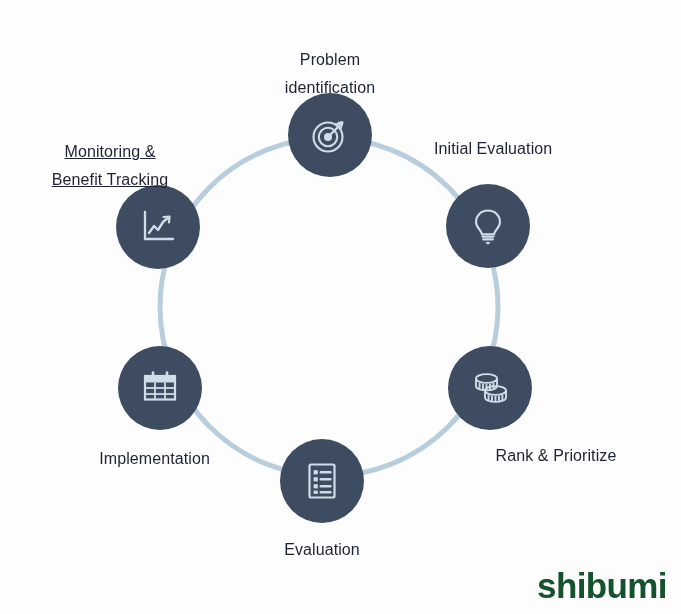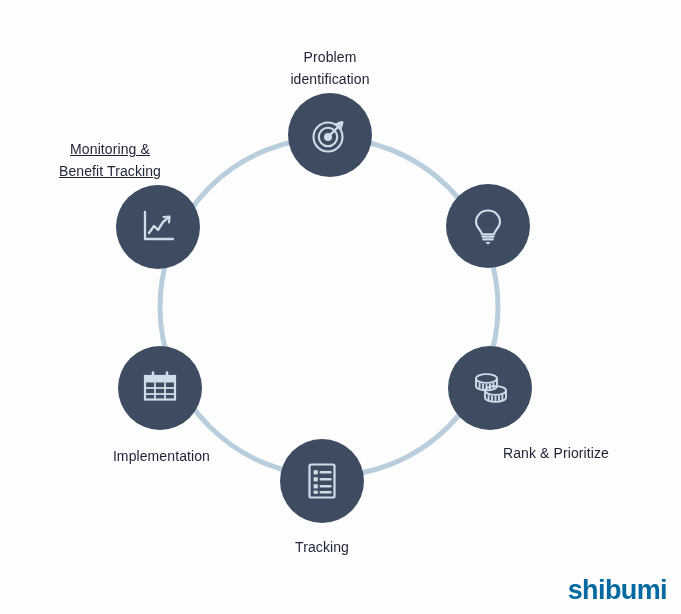--- a/index.html
+++ b/index.html
@@ -38,22 +38,22 @@
     align-items: center;
     justify-content: center;
     box-sizing: border-box;
   }
   .node svg {
     display: block;
   }
   .node-label {
     position: absolute;
     color: #1e2335;
-    font-size: 14px;
-    line-height: 22px;
+    font-size: 16px;
+    line-height: 28px;
     white-space: pre-line;
     letter-spacing: 0.1px;
   }
   .lbl-center { text-align: center; }
   .lbl-left   { text-align: right; }
   .lbl-right  { text-align: left; }
 
   
   #node-problem      { left: 288px; top:  93px; }
   #node-initial      { left: 446px; top: 184px; }
@@ -67,23 +67,23 @@
   #label-initial     { left: 434px; top: 135px; width: 230px; }
   #label-rank        { left: 441px; top: 442px; width: 230px; text-align: center; }
   #label-prototype   { left: 222px; top: 536px; width: 200px; }
   #label-implement   { left: -10px; top: 445px; width: 220px; }
   #label-monitoring  { left:  10px; top: 138px; width: 200px; text-decoration: underline; }
 
   #brand {
     position: absolute;
     right: 14px;
     bottom: 8px;
-    font-size: 27px;
+    font-size: 35px;
     font-weight: 700;
-    color: #0369a1;
+    color: #14532d;
     letter-spacing: -0.6px;
     font-family: "Liberation Sans", sans-serif;
   }
 </style>
 </head>
 <body>
 
 <div id="canvas">
 
   <svg class="ring-svg" viewBox="0 0 681 614">
@@ -108,20 +108,21 @@
   <div class="node" id="node-initial">
     <span>
       <svg width="42" height="42" viewBox="0 0 42 42" fill="none" stroke="#cfdde8" stroke-width="2.1">
         <path d="M21 5.5 C13.8 5.5 9 10.8 9 16.8 C9 21.2 11.6 23.6 13.4 25.8 C14.4 27 14.8 28 14.9 29.2 L27.1 29.2 C27.2 28 27.6 27 28.6 25.8 C30.4 23.6 33 21.2 33 16.8 C33 10.8 28.2 5.5 21 5.5 Z"></path>
         <line x1="15.4" y1="31.6" x2="26.6" y2="31.6" stroke-linecap="round"></line>
         <line x1="16.2" y1="34.4" x2="25.8" y2="34.4" stroke-linecap="round"></line>
         <path d="M18.2 36.9 L23.8 36.9 L21 39.8 Z" fill="#cfdde8" stroke="none"></path>
       </svg>
     </span>
   </div>
+  <div class="node-label lbl-right" id="label-initial">Initial Evaluation</div>
 
   <div class="node" id="node-rank">
     <span>
       <svg width="46" height="46" viewBox="0 0 46 46" fill="none" stroke="#cfdde8" stroke-width="1.9">
 
         <ellipse cx="19.5" cy="13.5" rx="10.5" ry="4.4"></ellipse>
         <path d="M9 13.5 L9 21 C9 23.4 13.7 25.4 19.5 25.4 C25.3 25.4 30 23.4 30 21 L30 13.5"></path>
         <line x1="12.6" y1="17.8" x2="12.6" y2="23.4"></line>
         <line x1="16.0" y1="18.8" x2="16.0" y2="24.6"></line>
         <line x1="19.5" y1="19.1" x2="19.5" y2="24.9"></line>
@@ -148,21 +149,21 @@
         <rect x="12.6" y="17.2" width="4.2" height="4.2" fill="#cfdde8" stroke="none"></rect>
         <rect x="12.6" y="24.2" width="4.2" height="4.2" fill="#cfdde8" stroke="none"></rect>
         <rect x="12.6" y="30.6" width="4.2" height="3.2" fill="#cfdde8" stroke="none"></rect>
         <line x1="19.8" y1="12.3" x2="29.4" y2="12.3" stroke-width="2.4" stroke-linecap="round"></line>
         <line x1="19.8" y1="19.3" x2="29.4" y2="19.3" stroke-width="2.4" stroke-linecap="round"></line>
         <line x1="19.8" y1="26.3" x2="29.4" y2="26.3" stroke-width="2.4" stroke-linecap="round"></line>
         <line x1="19.8" y1="32.2" x2="29.4" y2="32.2" stroke-width="2.4" stroke-linecap="round"></line>
       </svg>
     </span>
   </div>
-  <div class="node-label lbl-center" id="label-prototype">Tracking</div>
+  <div class="node-label lbl-center" id="label-prototype">Evaluation</div>
 
   <div class="node" id="node-implement">
     <span>
       <svg width="44" height="44" viewBox="0 0 44 44" fill="none" stroke="#cfdde8" stroke-width="2">
 
         <path d="M15 6.5 L15 11.5" stroke-width="2.6" stroke-linecap="round"></path>
         <path d="M29 6.5 L29 11.5" stroke-width="2.6" stroke-linecap="round"></path>
 
         <rect x="7" y="10" width="30" height="6.5" fill="#cfdde8" stroke="none"></rect>
 

